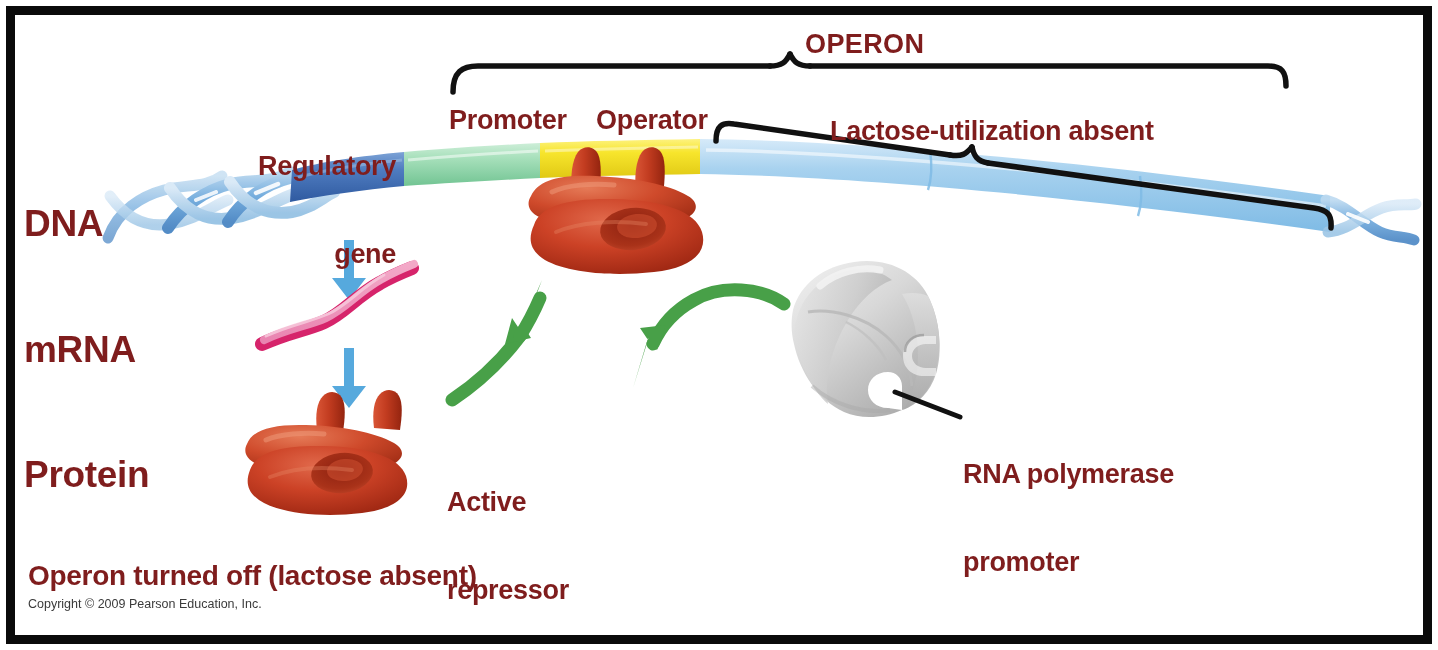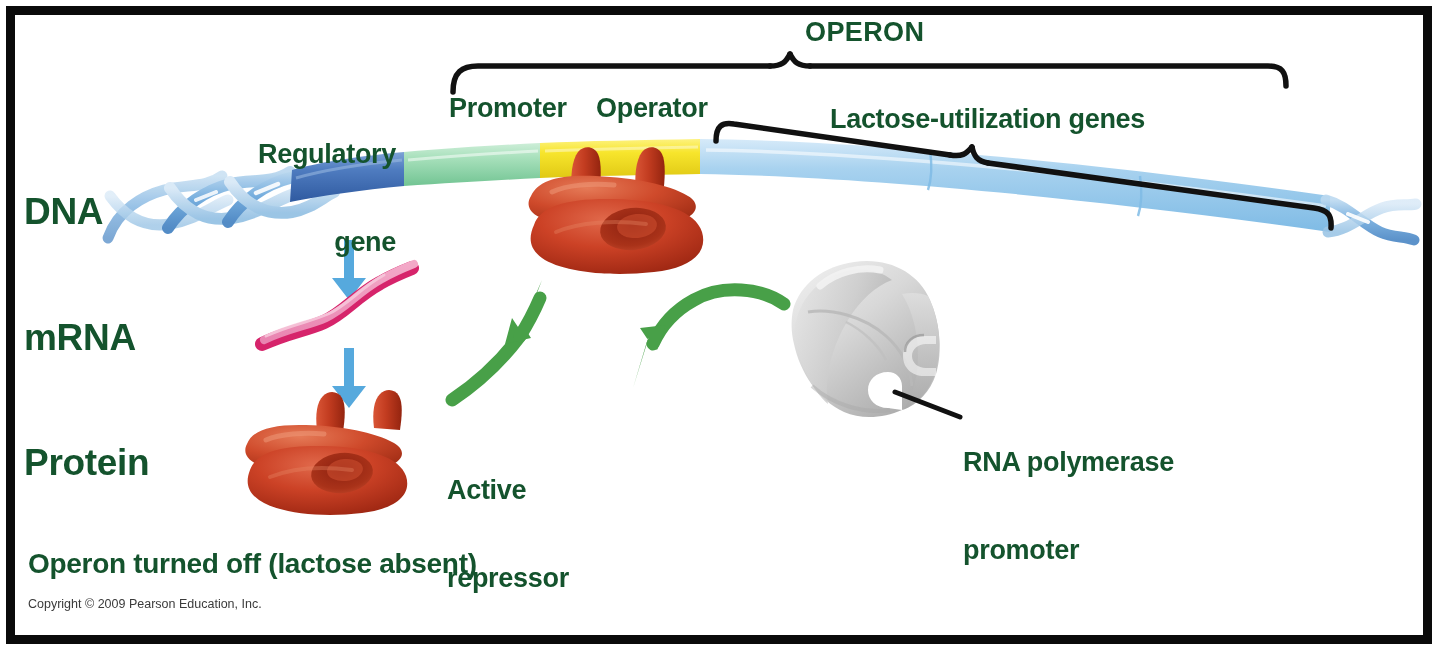--- a/index.html
+++ b/index.html
@@ -29,26 +29,27 @@
     background: #ffffff;
   }
   .canvas {
     position: absolute;
     left: 0; top: 0;
     width: 1438px;
     height: 650px;
   }
   .lbl {
     position: absolute;
-    color: #14532d;
+    color: #7f1d1d;
     font-weight: bold;
     font-family: "Liberation Sans", sans-serif;
     line-height: 1.08;
     white-space: pre;
     letter-spacing: -0.3px;
+    margin-top: 12px;
   }
   .lbl-side    { font-size: 37px; }
   .lbl-part    { font-size: 27px; }
   .lbl-operon  { font-size: 27px; letter-spacing: 0.4px; }
   .lbl-callout { font-size: 27px; }
   .lbl-caption { font-size: 28px; }
   .copyright {
     position: absolute;
     font-family: "Liberation Sans", sans-serif;
     font-size: 12.5px;
@@ -291,21 +292,21 @@
 
   <div class="lbl lbl-part" style="left:258px; top:82px; text-align:right;">
     <div>Regulatory</div>
     <div>gene</div>
   </div>
 
   <div class="lbl lbl-part" style="left:449px; top:94px;">Promoter</div>
 
   <div class="lbl lbl-part" style="left:596px; top:94px;">Operator</div>
 
-  <div class="lbl lbl-part" style="left:830px; top:105px;">Lactose-utilization genes</div>
+  <div class="lbl lbl-part" style="left:830px; top:105px;">Lactose-utilization absent</div>
 
   <div class="lbl lbl-operon" style="left:805px; top:18px;">OPERON</div>
 
   <div class="lbl lbl-callout" style="left:447px; top:418px;">
     <div>Active</div>
     <div>repressor</div>
   </div>
 
   <div class="lbl lbl-callout" style="left:963px; top:390px;">
     <div>RNA polymerase</div>

